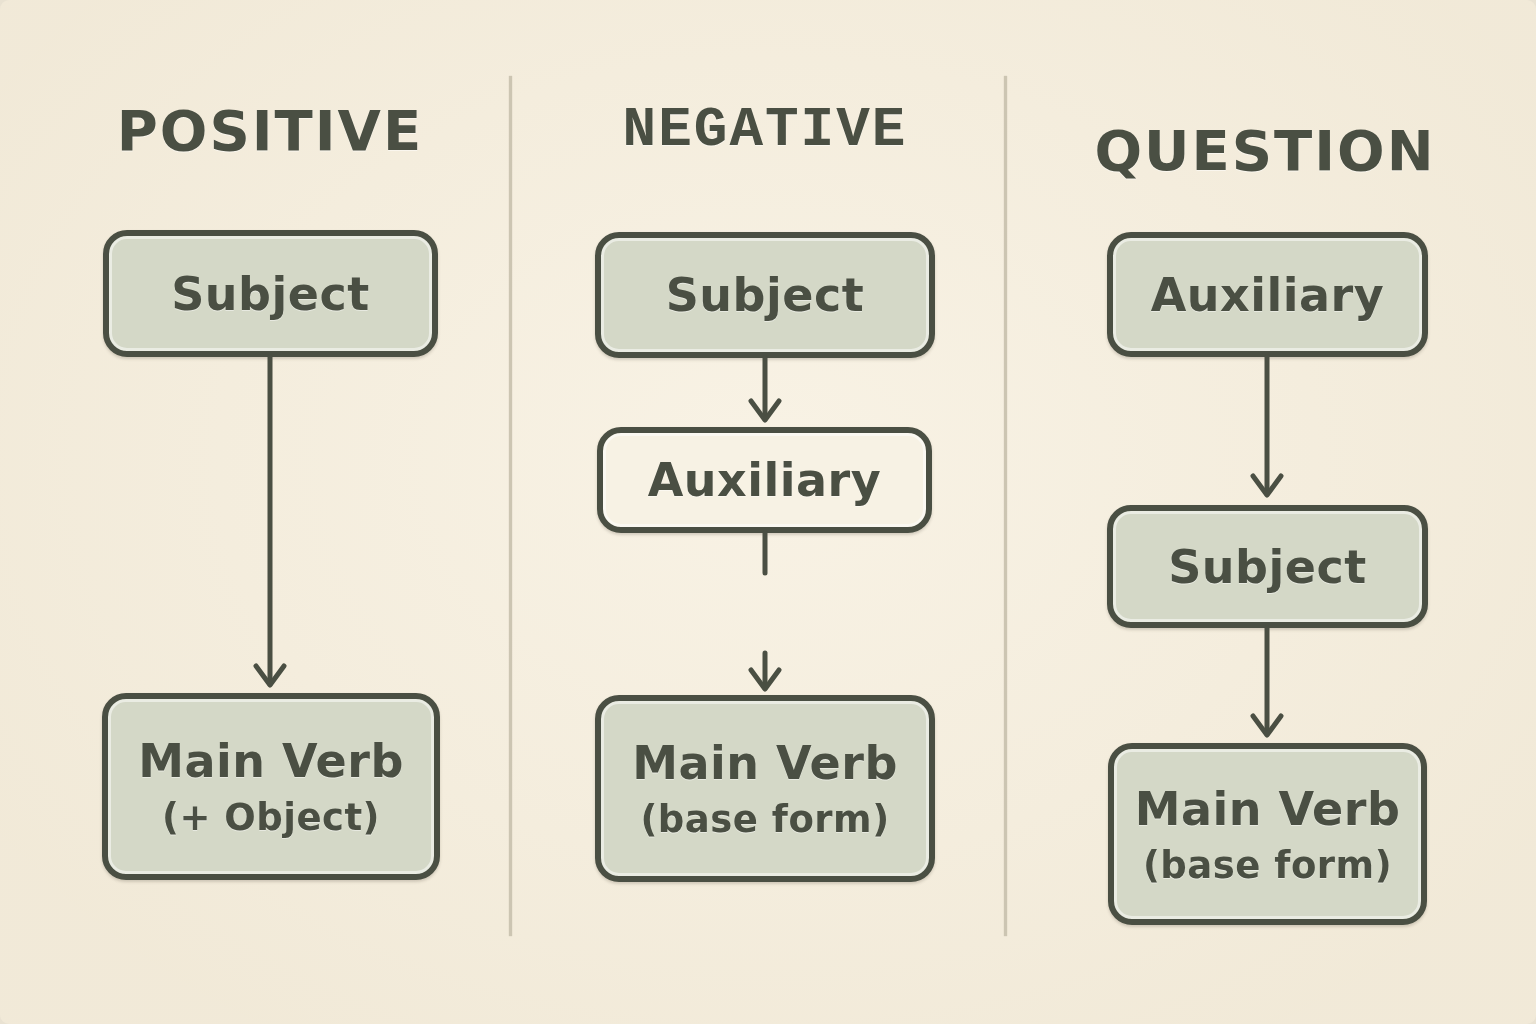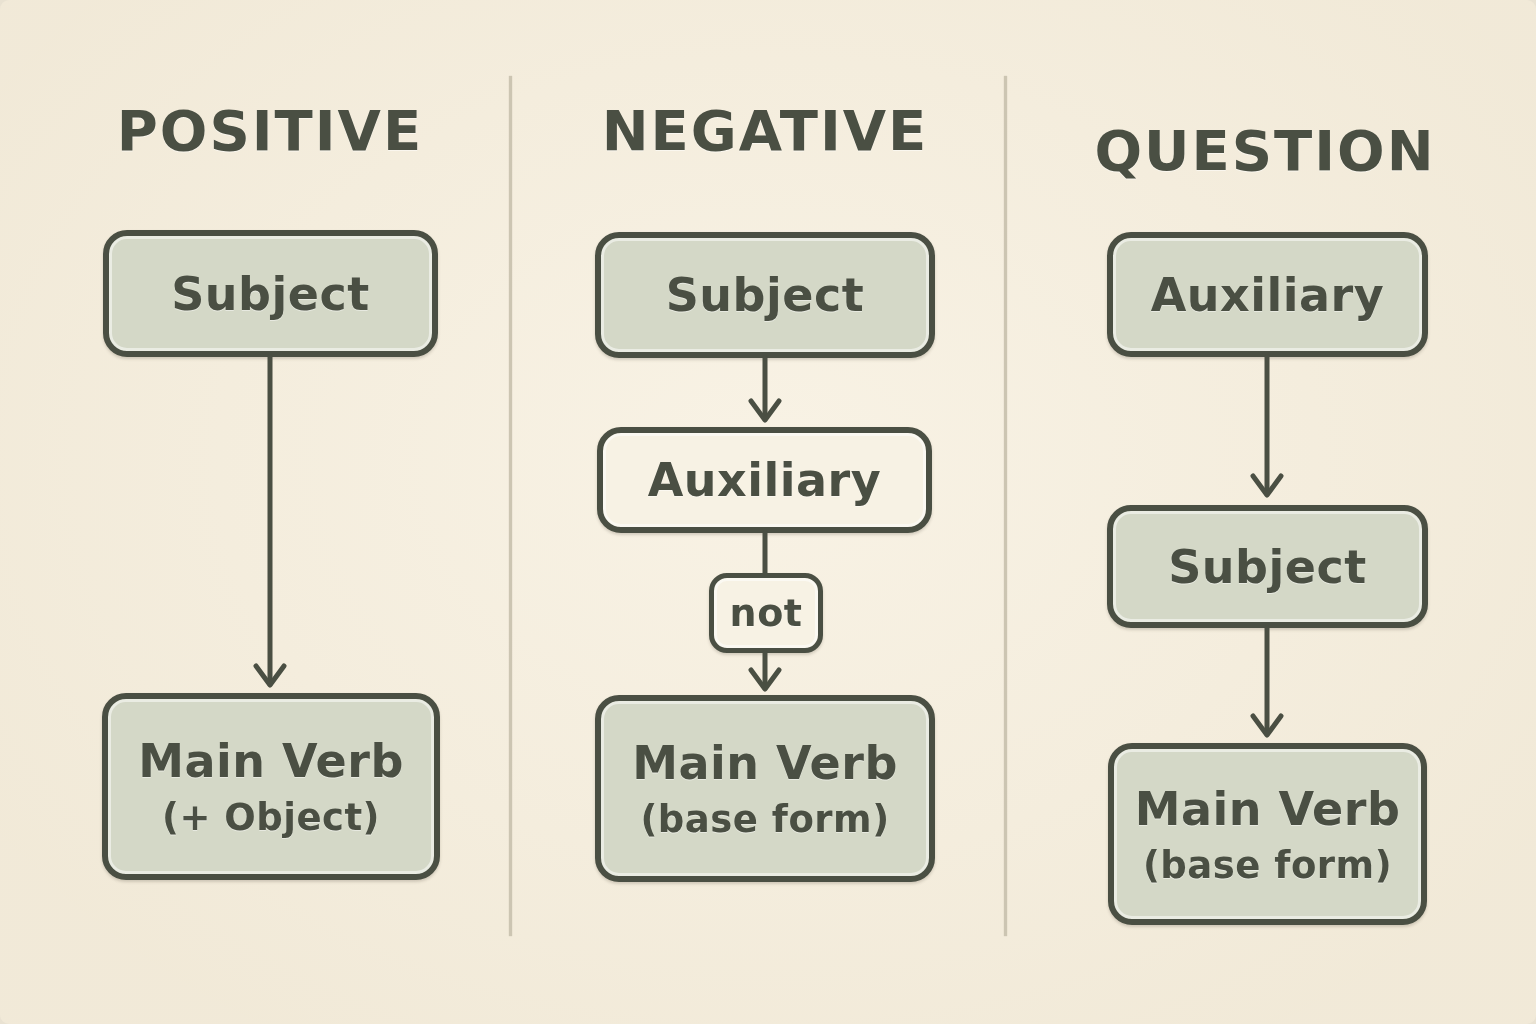--- a/index.html
+++ b/index.html
@@ -69,42 +69,39 @@
   <svg class="connector" style="left:248px;top:357px;" width="44" height="333" aria-hidden="true">
     <line x1="22" y1="0" x2="22" y2="327"></line>
     <polyline points="8,309 22,328 36,309"></polyline>
   </svg>
 
   <div class="box" style="left:102px;top:693px;width:338px;height:187px;">
     <span class="label">Main Verb</span>
     <span class="label-sub">(+ Object)</span>
   </div>
 
-  <h1 class="title" style="left:560px;top:98px;width:410px;">NEGATIVE</h1>
+  <h1 class="title" style="left:560px;top:98px;width:410px;font-family:Liberation Mono, monospace;">NEGATIVE</h1>
 
   <div class="box" style="left:595px;top:232px;width:340px;height:126px;">
     <span class="label">Subject</span>
   </div>
 
   <svg class="connector" style="left:743px;top:358px;" width="44" height="67" aria-hidden="true">
     <line x1="22" y1="0" x2="22" y2="61"></line>
     <polyline points="8,43 22,62 36,43"></polyline>
   </svg>
 
   <div class="box cream" style="left:597px;top:427px;width:335px;height:106px;">
     <span class="label">Auxiliary</span>
   </div>
 
   <svg class="connector" style="left:743px;top:533px;" width="44" height="40" aria-hidden="true">
     <line x1="22" y1="0" x2="22" y2="40"></line>
   </svg>
 
-  <div class="box cream small" style="left:709px;top:573px;width:114px;height:80px;">
-    <span class="label">not</span>
-  </div>
 
   <svg class="connector" style="left:743px;top:653px;" width="44" height="40" aria-hidden="true">
     <line x1="22" y1="0" x2="22" y2="35"></line>
     <polyline points="8,17 22,36 36,17"></polyline>
   </svg>
 
   <div class="box" style="left:595px;top:695px;width:340px;height:187px;">
     <span class="label">Main Verb</span>
     <span class="label-sub">(base form)</span>
   </div>

